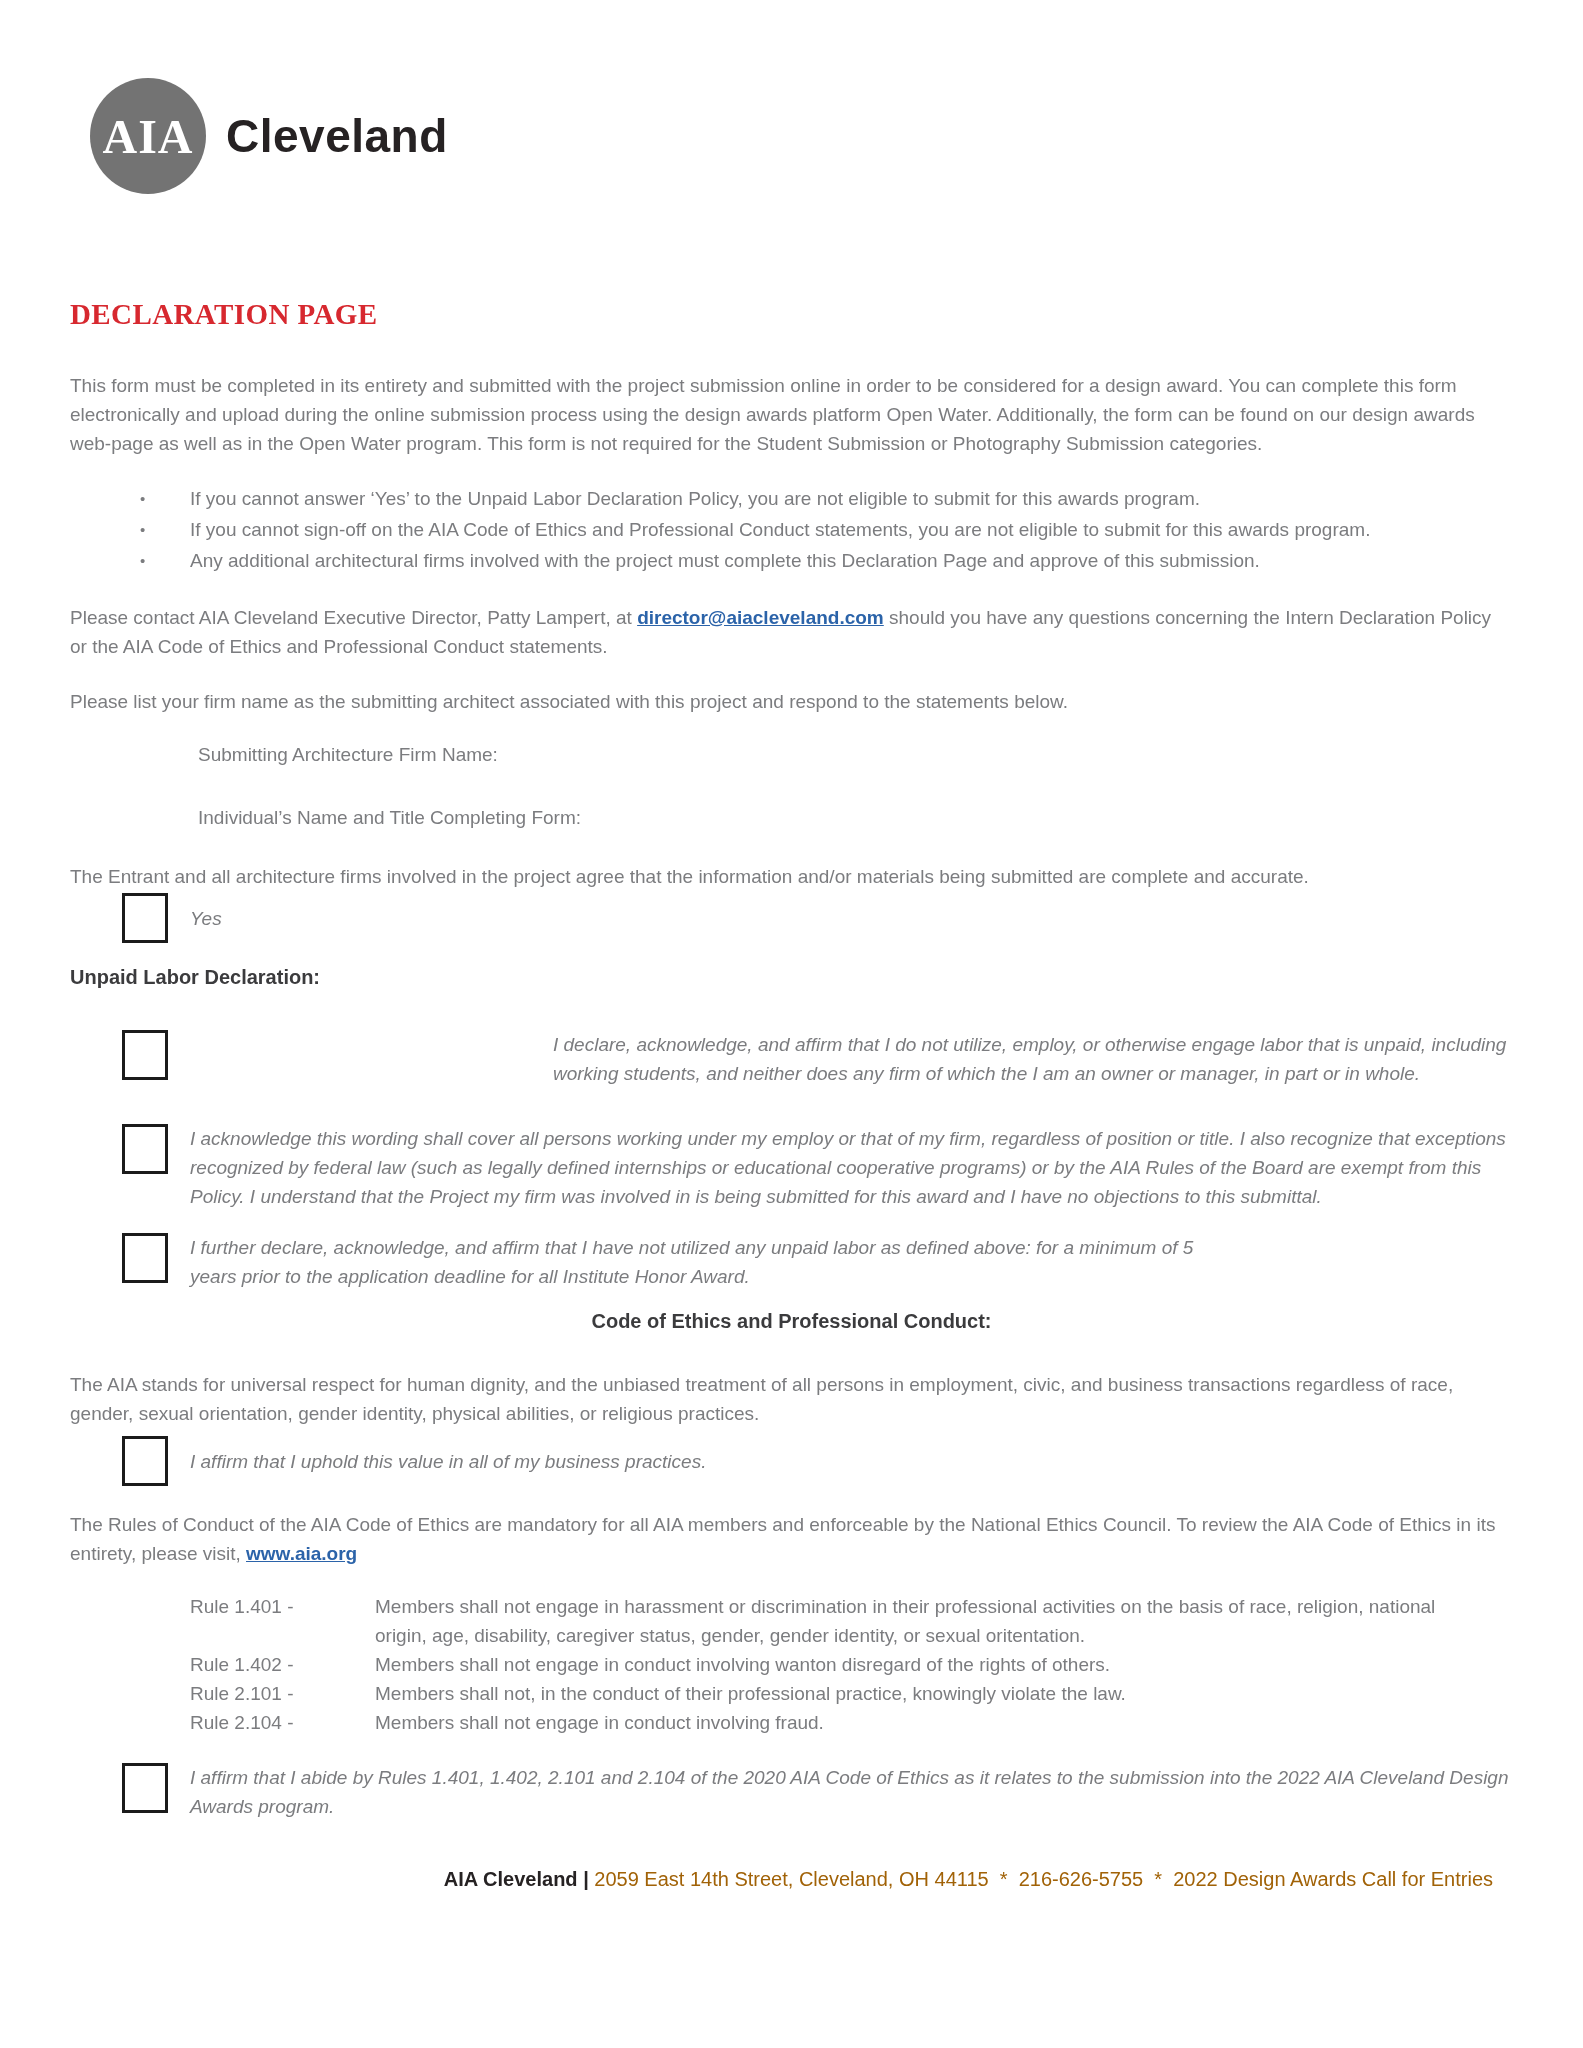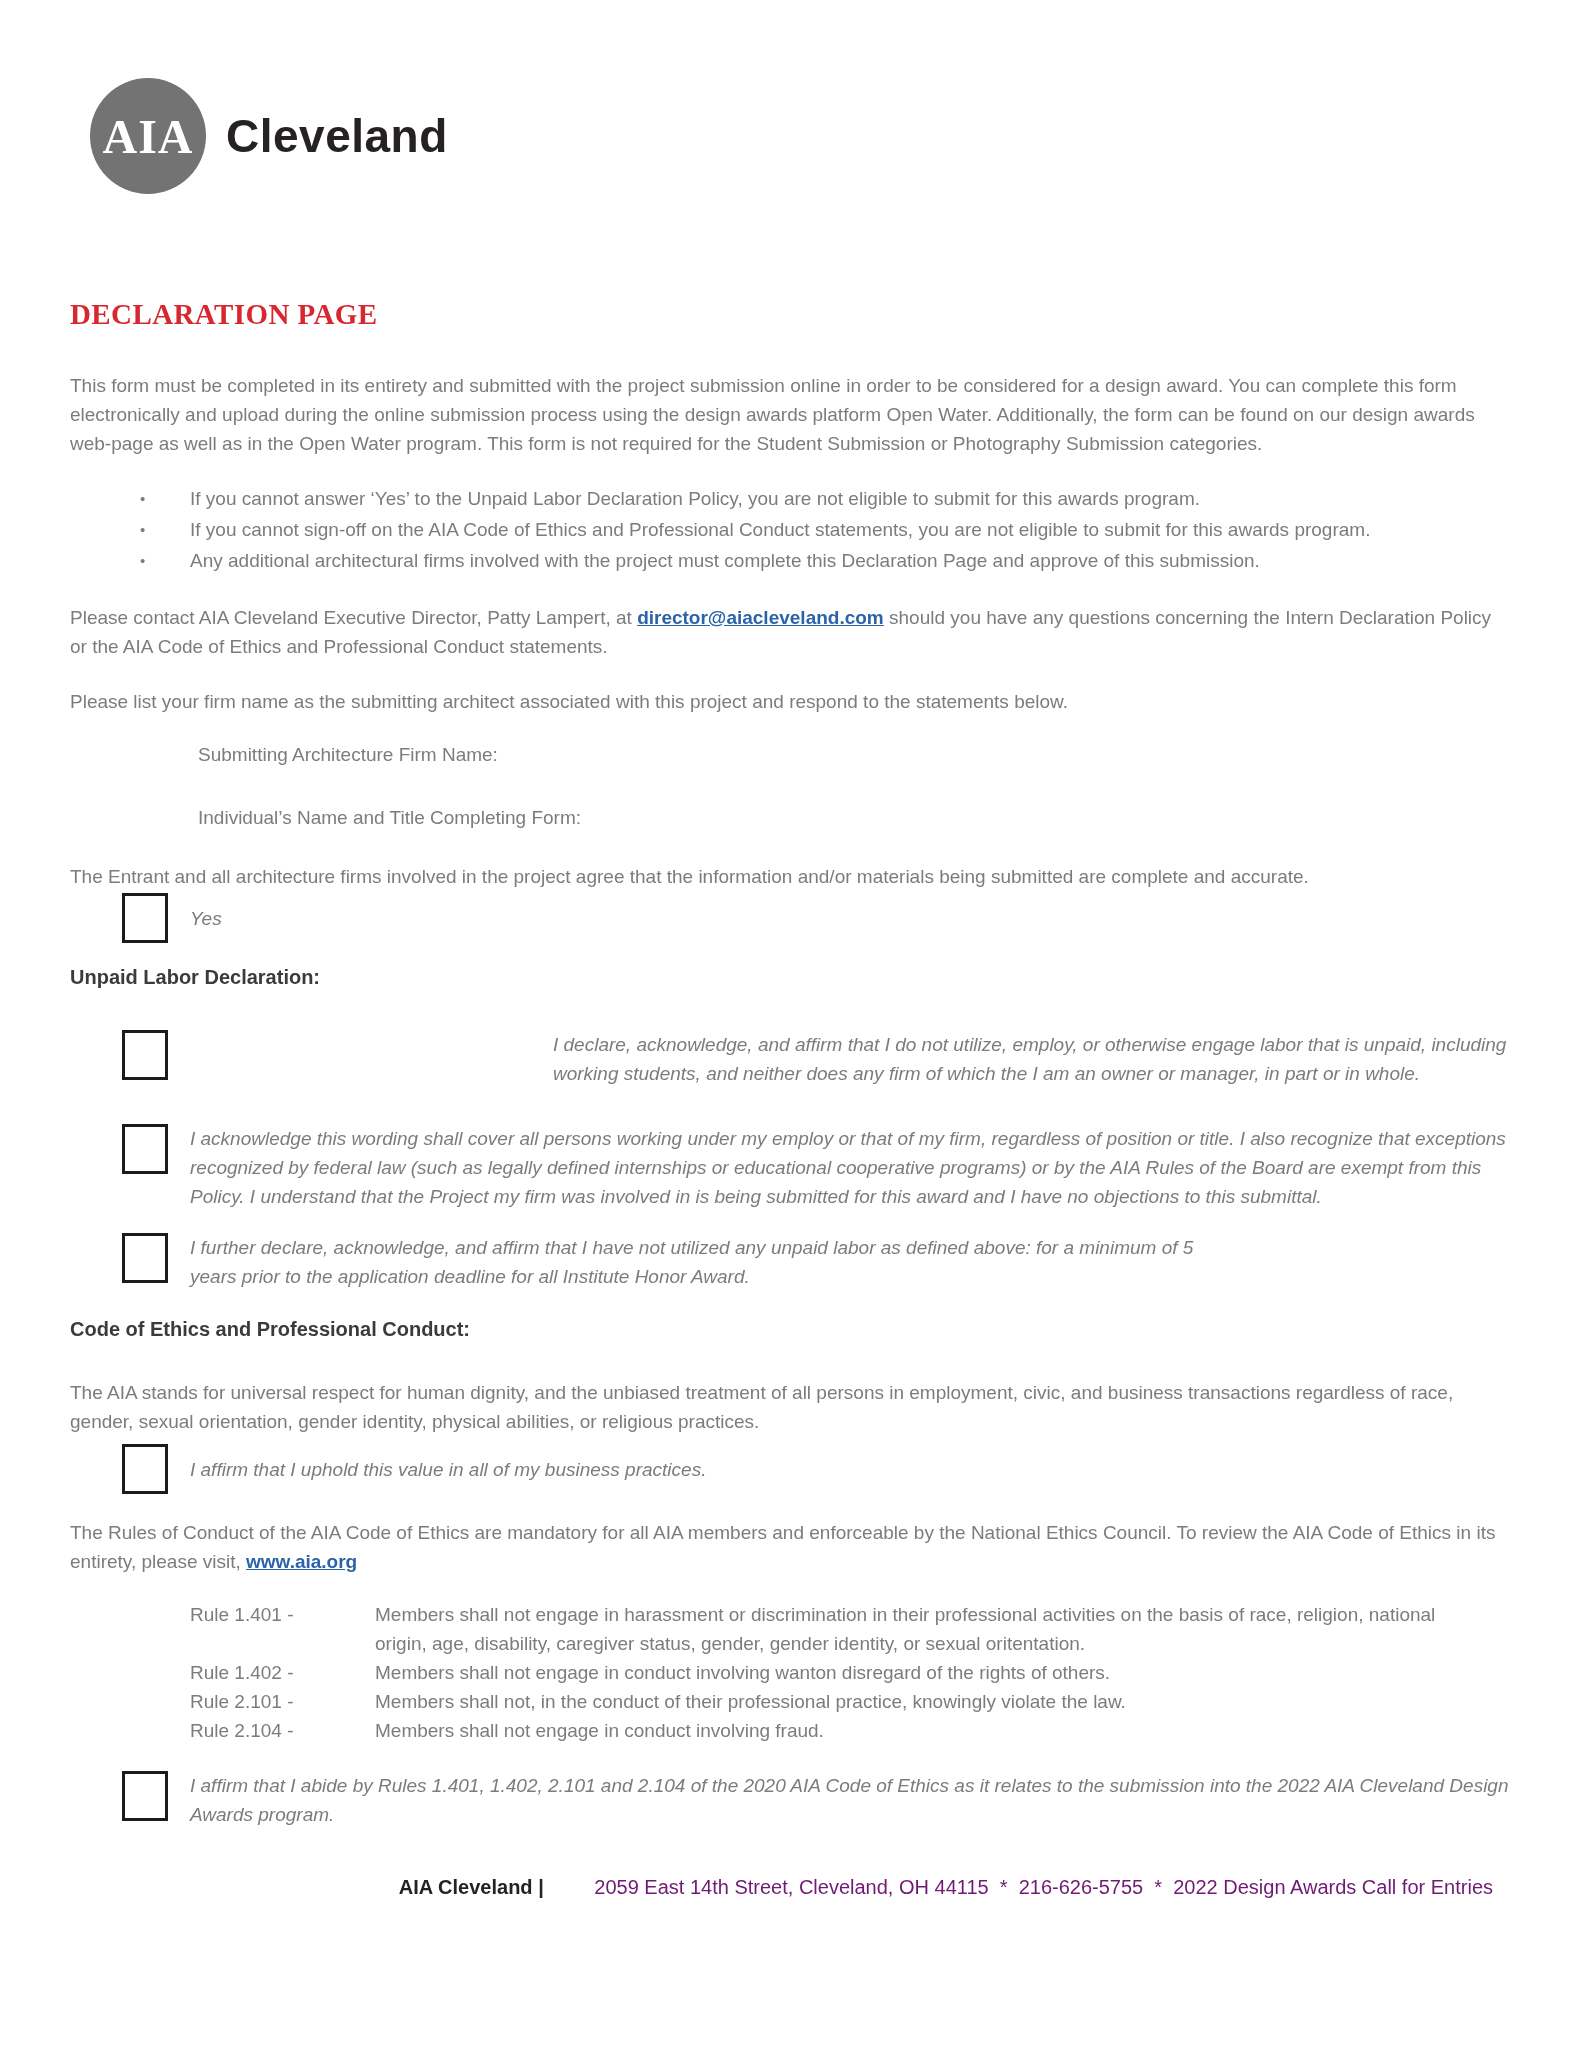--- a/index.html
+++ b/index.html
@@ -114,21 +114,21 @@
     font-size: 20px;
     font-weight: 700;
     color: #3b3b3d;
   }
   .unpaid-heading { margin-top: 20px; }
   .stmt-1 { margin-top: 38px; justify-content: space-between; }
   .stmt-1 .cb-text { max-width: 960px; }
   .stmt-2 { margin-top: 36px; }
   .stmt-3 { margin-top: 22px; }
   .stmt-3 .cb-text { max-width: 1010px; }
-  .ethics-heading { margin-top: 24px; }
+  .ethics-heading { margin-top: 16px; text-align: center; }
   .ethics-intro { margin-top: 34px; }
   .affirm1-row { margin-top: 8px; }
   .rules-intro { margin-top: 24px; }
   
   .rules { margin-top: 24px; }
   .rule-row { display: flex; }
   .rule-id {
     flex: 0 0 185px;
     margin-left: 120px;
     white-space: nowrap;
@@ -137,21 +137,21 @@
   .affirm2-row { margin-top: 26px; }
   
   .footer {
     margin-top: 44px;
     margin-right: 20px;
     text-align: right;
     font-size: 20px;
     white-space: pre-wrap;
   }
   .footer-bold { font-weight: 700; color: #262223; white-space: pre-wrap; }
-  .footer-rest { color: #701a75; white-space: pre-wrap; padding-left: 45px; }
+  .footer-rest { color: #a16207; white-space: pre-wrap; }
 </style>
 </head>
 <body>
 
 <div class="page">
 
   <div class="logo-row">
     <div class="logo-circle">
       <span>AIA</span>
     </div>

